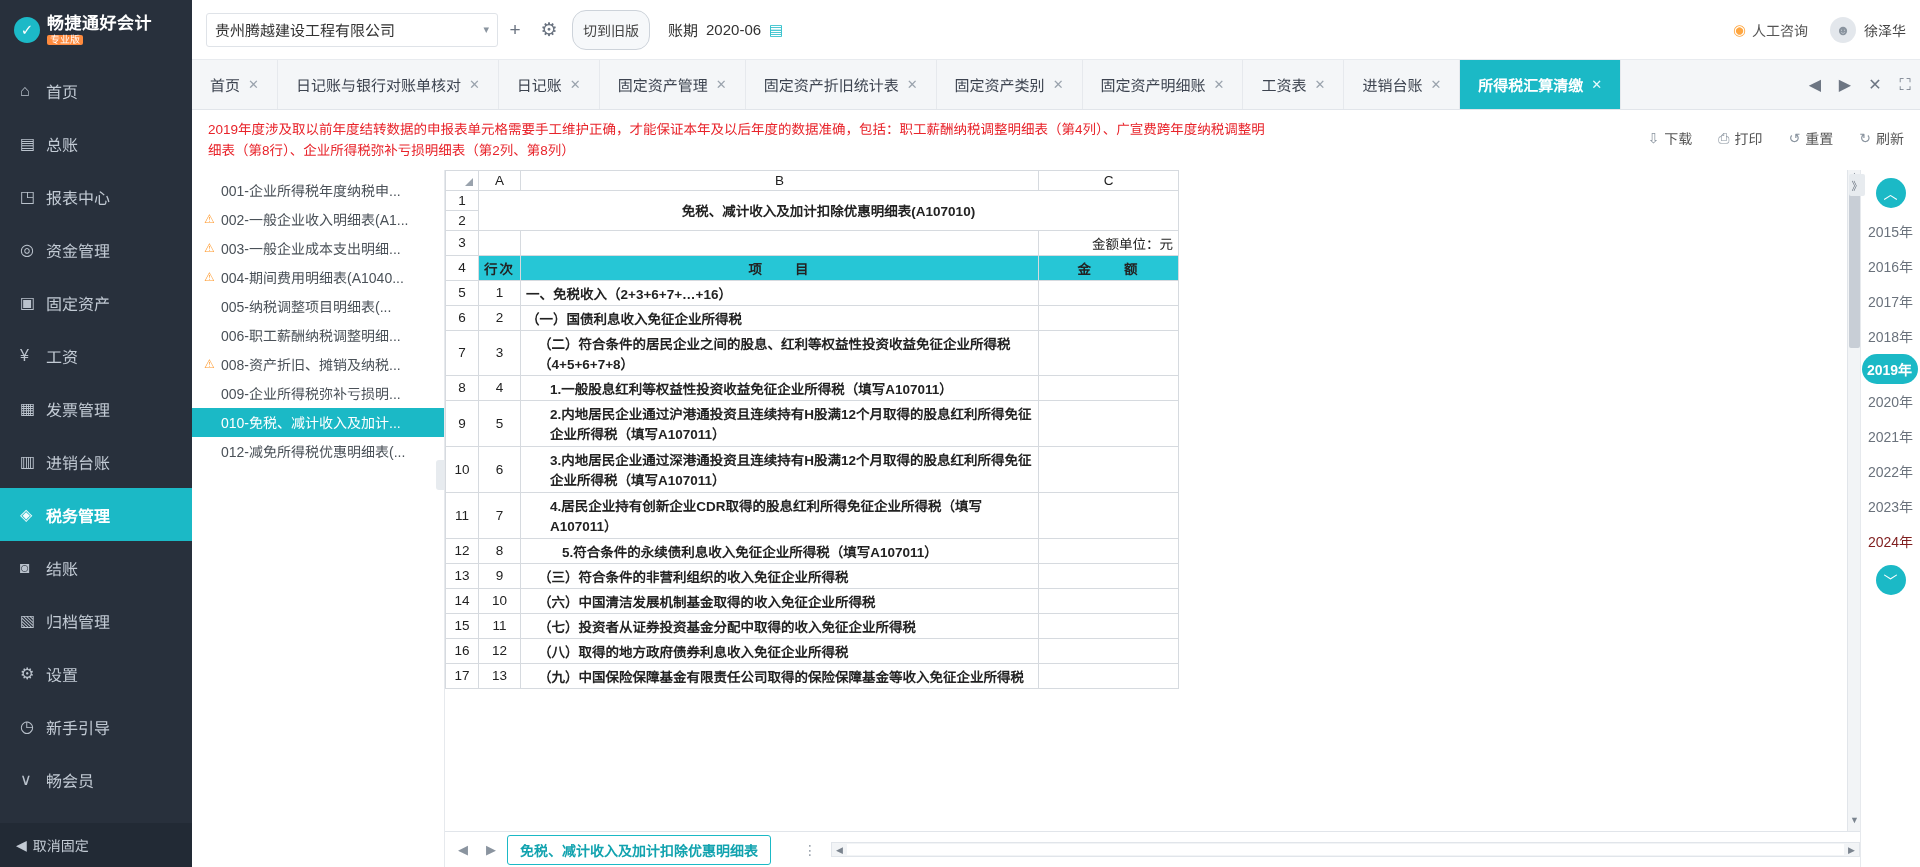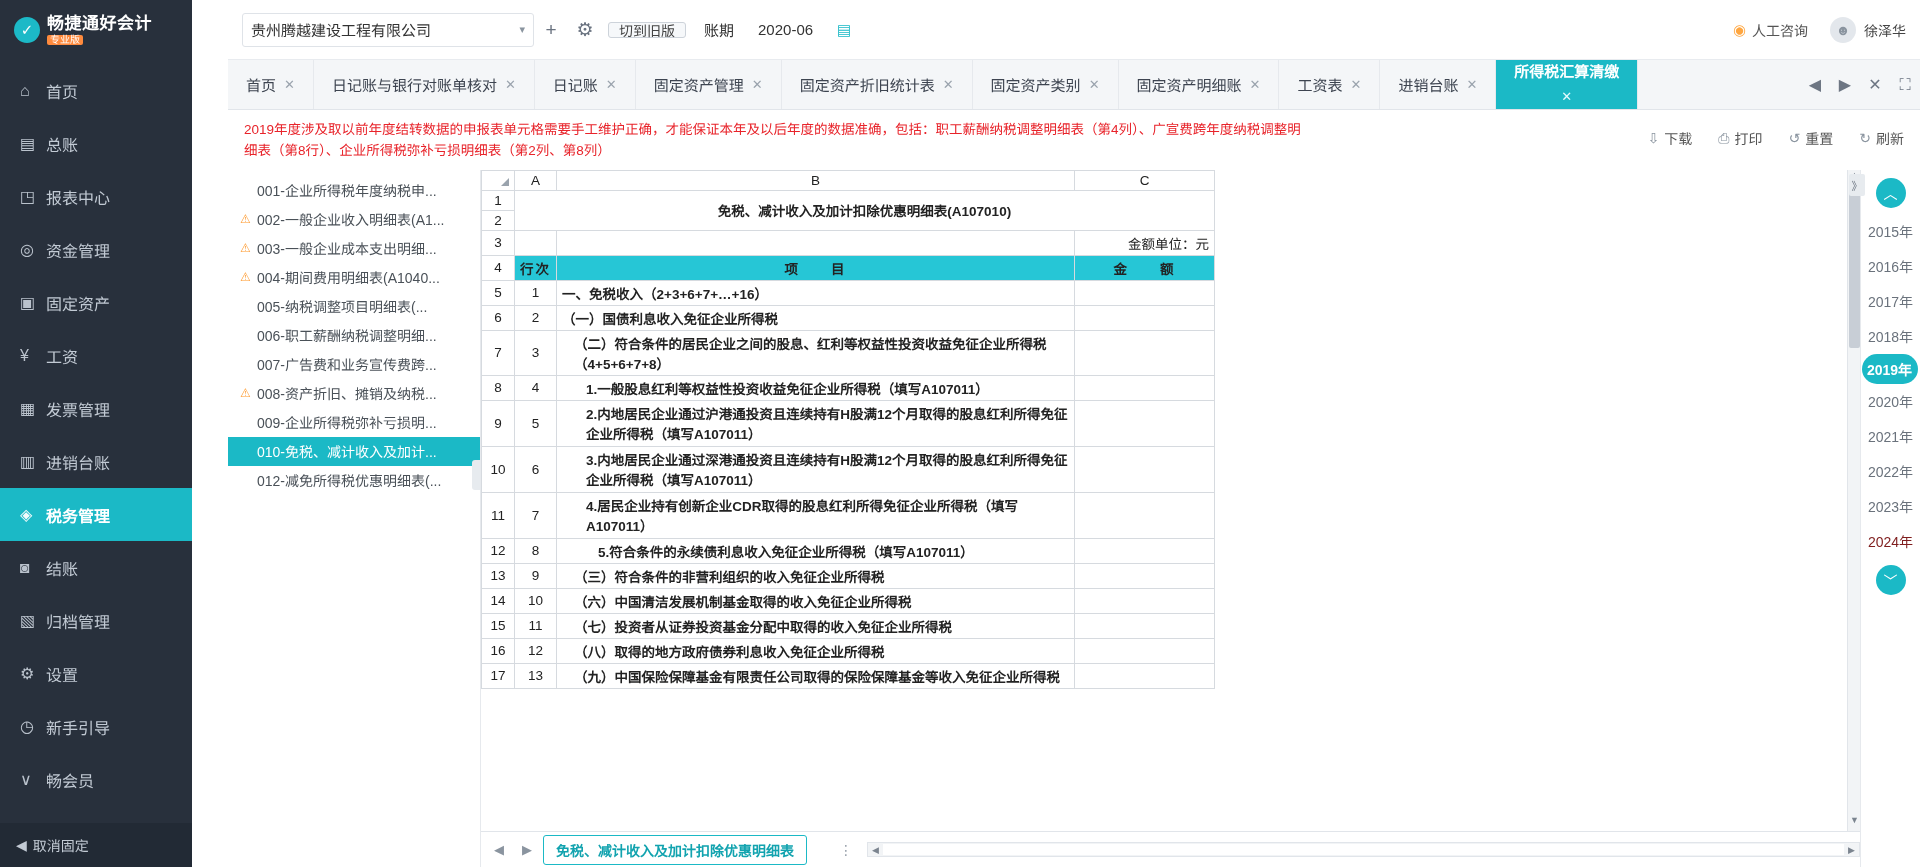--- a/index.html
+++ b/index.html
@@ -46,44 +46,44 @@
   }
   .nav-item .ico { width: 26px; display: inline-block; font-size: 16px; opacity: .95; }
   .nav-item.active { background: #1bb9c6; color: #fff; font-weight: bold; }
   .sidebar-footer {
     position: absolute; bottom: 0; left: 0; width: 192px; height: 44px;
     background: #222a35; color: #c2cad4;
     display: flex; align-items: center; padding-left: 16px; font-size: 14px;
   }
 
   
-  #main { flex: 1; display: flex; flex-direction: column; height: 867px; min-width: 0; margin-left: 36px; }
+  #main { flex: 1; display: flex; flex-direction: column; height: 867px; min-width: 0; }
 
   
   .topbar {
     height: 60px; background: #fff; border-bottom: 1px solid #e8ebef;
     display: flex; align-items: center; padding: 0 14px;
     flex: 0 0 60px;
   }
   .company-select {
     width: 292px; height: 34px; border: 1px solid #dfe3e8; border-radius: 3px;
     display: flex; align-items: center; padding: 0 8px; font-size: 15px; color: #333;
     justify-content: space-between;
   }
   .caret { color: #8a949f; font-size: 11px; }
   .icon-btn {
     width: 34px; height: 34px; display: flex; align-items: center; justify-content: center;
     color: #6a7380; font-size: 19px; cursor: pointer;
   }
   .switch-btn {
-    height: 16px; border: 1px solid #cdd3da; border-radius: 3px;
+    height: 40px; border: 1px solid #cdd3da; border-radius: 14px;
     background: #f6f8fa; font-size: 14px; color: #444;
     padding: 0 10px; display: flex; align-items: center; margin-left: 6px; cursor: pointer;
   }
-  .period { margin-left: 18px; font-size: 15px; color: #333; display: flex; align-items: center; gap: 24px; }
+  .period { margin-left: 18px; font-size: 15px; color: #333; display: flex; align-items: center; gap: 8px; }
   .period .cal { color: #1bb9c6; font-size: 15px; }
   .topbar-right { margin-left: auto; display: flex; align-items: center; gap: 22px; }
   .consult { display: flex; align-items: center; gap: 6px; font-size: 14px; color: #555; cursor: pointer; }
   .consult .bulb { color: #ffa640; font-size: 15px; }
   .user { display: flex; align-items: center; gap: 8px; font-size: 14px; color: #444; cursor: pointer; }
   .avatar {
     width: 26px; height: 26px; border-radius: 50%; background: #e3e7ec;
     display: flex; align-items: center; justify-content: center; color: #8a949f; font-size: 14px;
   }
 
@@ -92,21 +92,21 @@
     height: 50px; background: #f4f6f8; border-bottom: 1px solid #e1e5ea;
     display: flex; align-items: stretch; flex: 0 0 50px;
   }
   .tabs { display: flex; align-items: stretch; overflow: hidden; flex: 1; }
   .tab {
     display: flex; align-items: center; gap: 8px;
     padding: 0 18px; font-size: 15px; color: #3d4450; cursor: pointer;
     border-right: 1px solid #e6e9ed; white-space: nowrap;
   }
   .tab .x { color: #9aa3ad; font-size: 13px; }
-  .tab.active { background: #1bb9c6; color: #fff; font-weight: bold; flex-direction: column; }
+  .tab.active { background: #1bb9c6; color: #fff; font-weight: bold; }
   .tab.active .x { color: #e6fbfd; }
   .tabbar-ctrl { display: flex; align-items: center; }
   .tabbar-ctrl .c {
     width: 30px; height: 50px; display: flex; align-items: center; justify-content: center;
     color: #6d7683; font-size: 16px; cursor: pointer;
   }
 
   
   .notice-row {
     display: flex; align-items: flex-start; padding: 10px 16px 8px 16px;
@@ -410,24 +410,20 @@
             <span class="warn">⚠</span>
             <span>004-期间费用明细表(A1040...</span>
           </div>
           <div class="rl-item">
             <span class="spacer"></span>
             <span>005-纳税调整项目明细表(...</span>
           </div>
           <div class="rl-item">
             <span class="spacer"></span>
             <span>006-职工薪酬纳税调整明细...</span>
-          </div>
-          <div class="rl-item">
-            <span class="spacer"></span>
-            <span>007-广告费和业务宣传费跨...</span>
           </div>
           <div class="rl-item">
             <span class="warn">⚠</span>
             <span>008-资产折旧、摊销及纳税...</span>
           </div>
           <div class="rl-item">
             <span class="spacer"></span>
             <span>009-企业所得税弥补亏损明...</span>
           </div>
           <div class="rl-item active">

